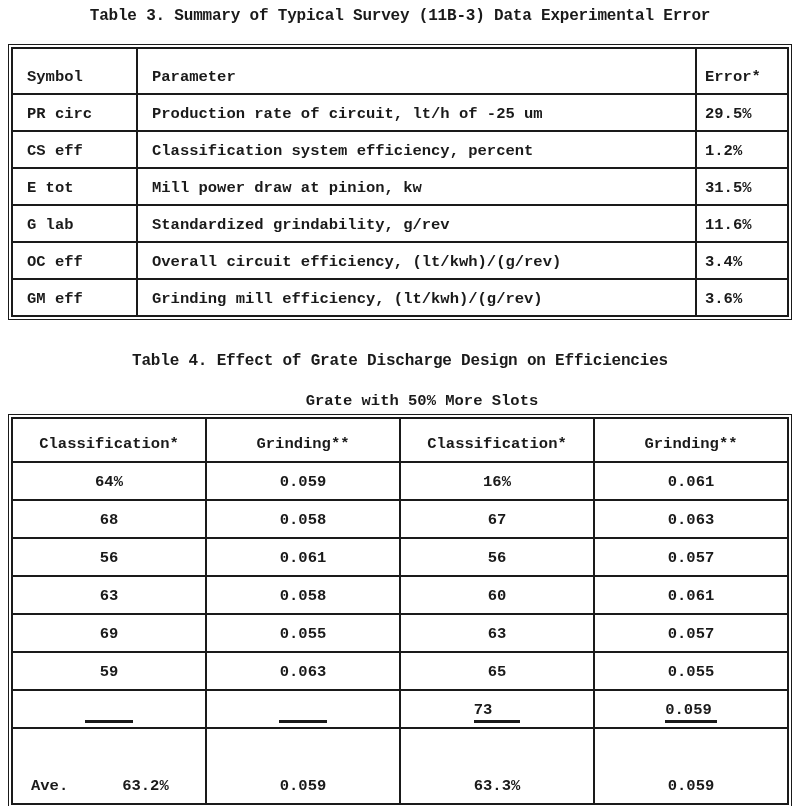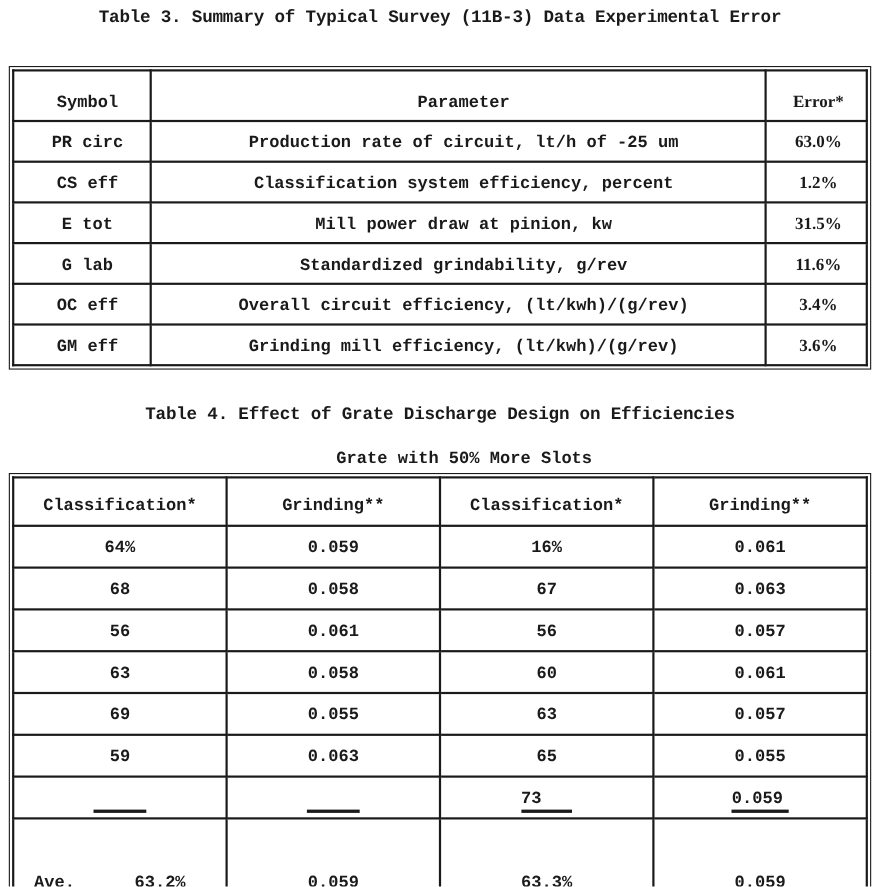--- a/index.html
+++ b/index.html
@@ -17,21 +17,21 @@
     -webkit-font-smoothing:antialiased;
   }
   .page{position:relative;width:800px;height:806px;padding-top:7px;}
 
   .tbl-title{
     text-align:center;
     font-size:16px;
     letter-spacing:-0.2px;
     white-space:nowrap;
   }
-  .title-3{margin-bottom:35px;}
+  .title-3{margin-bottom:19px;}
   .title-4{margin-top:32px;margin-bottom:22px;}
 
   
   .dbl-border{
     margin:0 8px;
     border:1.6px solid var(--ink);
     padding:2px;
     background:var(--paper);
   }
   table{
@@ -41,29 +41,29 @@
     border:2px solid var(--ink);
   }
   th,td{
     border:2px solid var(--ink);
     overflow:hidden;
     white-space:nowrap;
   }
 
   
   .table3 th,.table3 td{
-    text-align:center;
+    text-align:left;
     vertical-align:bottom;
     padding:0 4px 7px 14px;
   }
   .table3 th{height:46px;}
   .table3 td{height:37px;}
   .table3 .col-symbol{width:125px;}
   .table3 .col-error{width:92px;}
-  .table3 th.cell-error,.table3 td.cell-error{padding-left:8px;font-family:Liberation Serif, serif;}
+  .table3 th.cell-error,.table3 td.cell-error{padding-left:8px;}
 
   
   .group-labels{
     display:flex;
     margin:0 8px 4px 8px;
   }
   .group-label{
     flex:1;
     text-align:center;
   }
@@ -123,21 +123,21 @@
         <tr>
           <th>Symbol</th>
           <th>Parameter</th>
           <th class="cell-error">Error*</th>
         </tr>
       </thead>
       <tbody id="t3body">
           <tr>
             <td class="cell-symbol">PR circ</td>
             <td class="cell-parameter">Production rate of circuit, lt/h of -25 um</td>
-            <td class="cell-error">63.0%</td>
+            <td class="cell-error">29.5%</td>
           </tr>
           <tr>
             <td class="cell-symbol">CS eff</td>
             <td class="cell-parameter">Classification system efficiency, percent</td>
             <td class="cell-error">1.2%</td>
           </tr>
           <tr>
             <td class="cell-symbol">E tot</td>
             <td class="cell-parameter">Mill power draw at pinion, kw</td>
             <td class="cell-error">31.5%</td>

